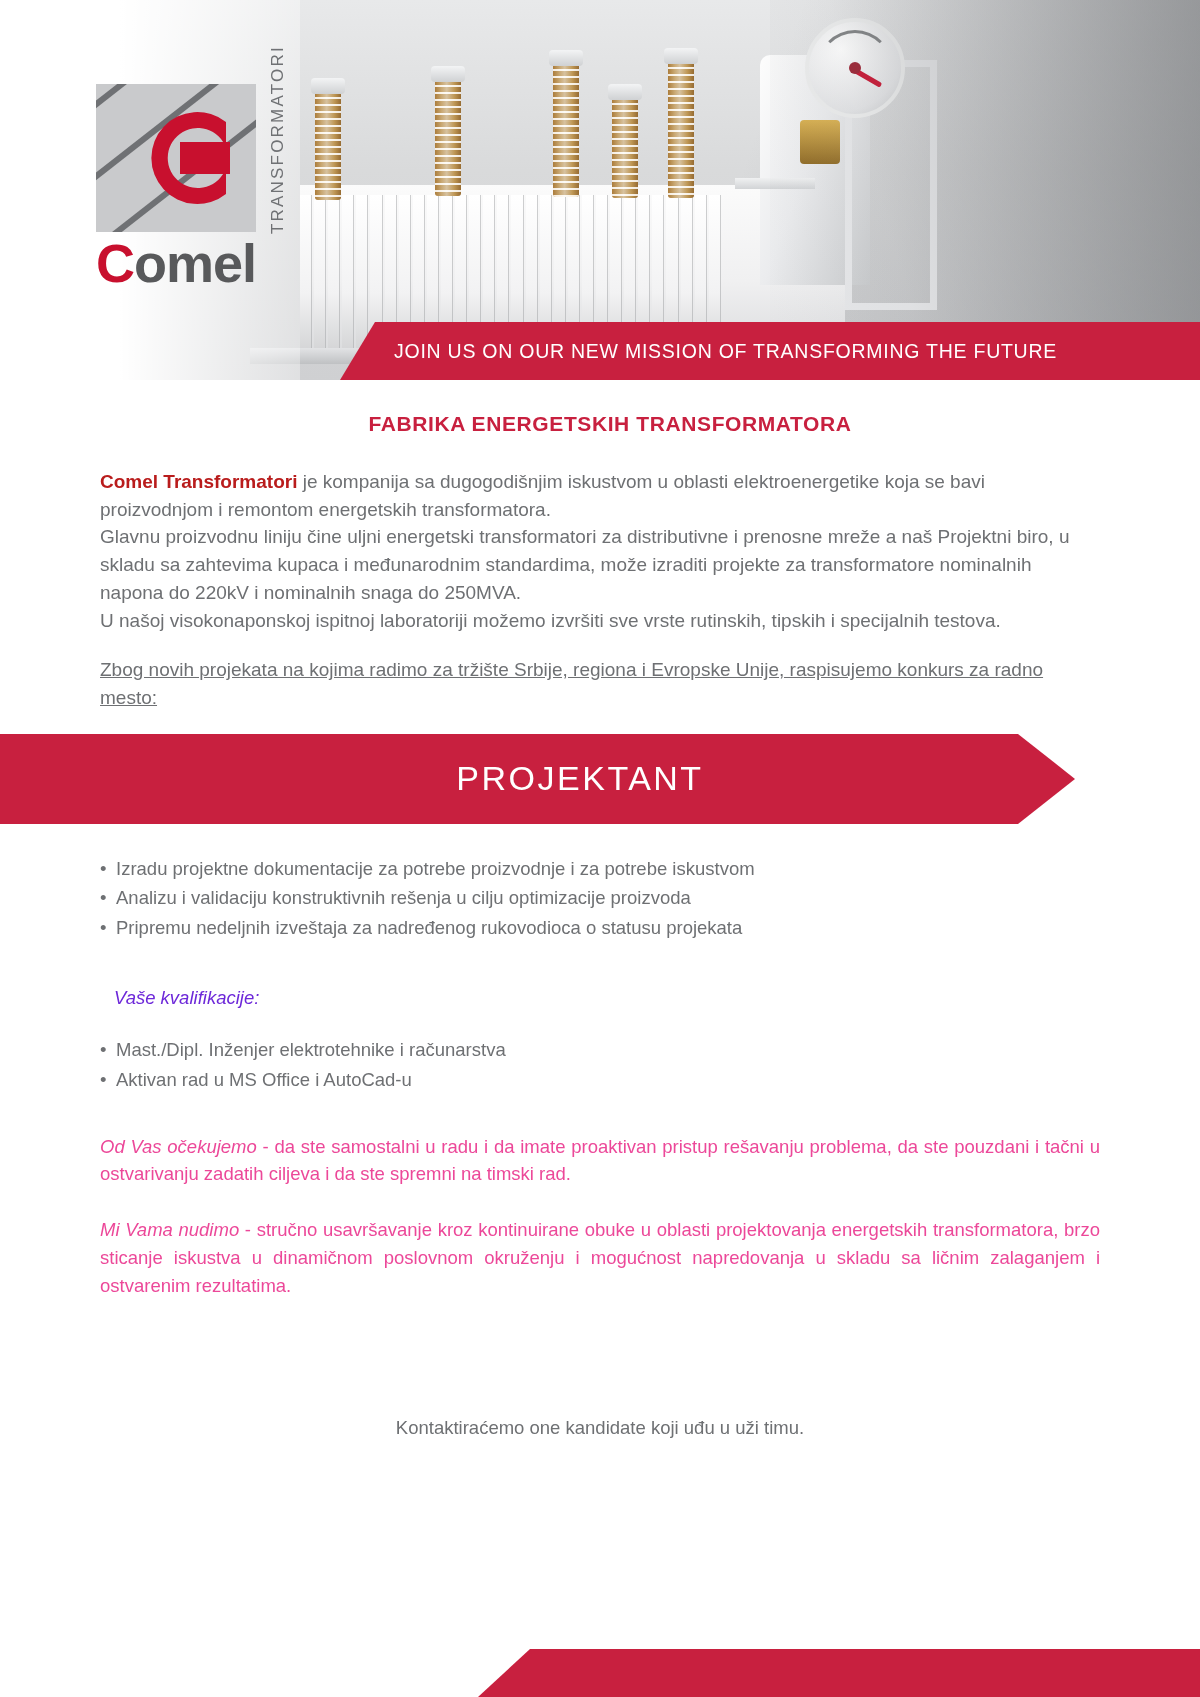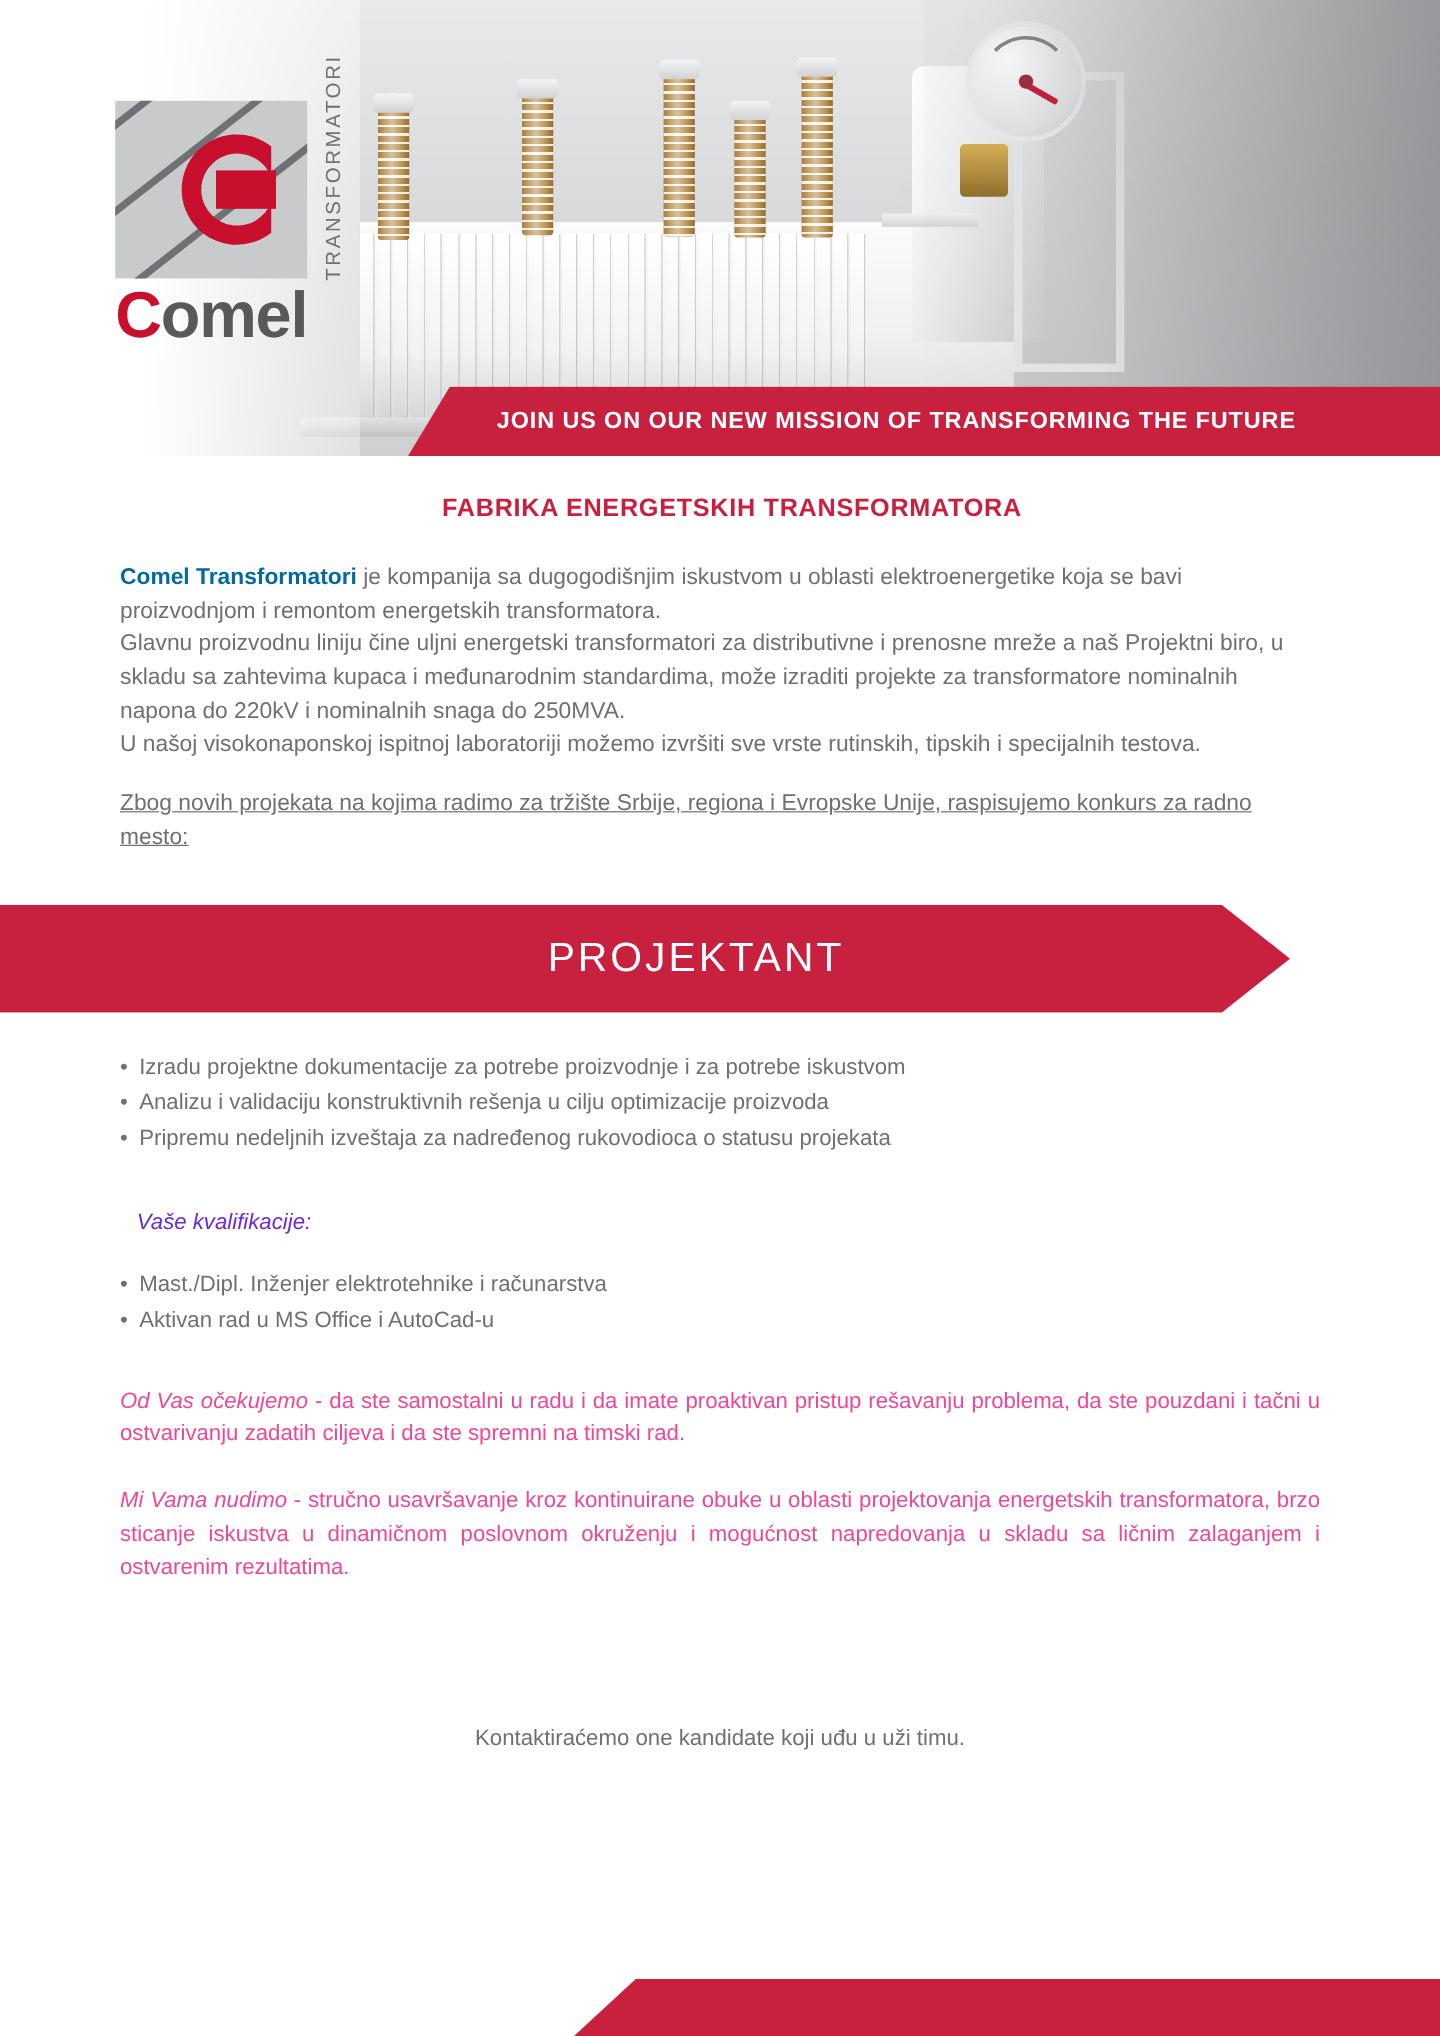--- a/index.html
+++ b/index.html
@@ -82,38 +82,38 @@
   }
 
   
   .hero-banner{
     position:absolute;left:0;top:322px;width:1200px;height:58px;z-index:6;
     background:var(--crimson);
     clip-path:polygon(375px 0, 1200px 0, 1200px 58px, 340px 58px);
     display:flex;align-items:center;
   }
   .hero-banner span{
-    position:absolute;left:414px;color:#fff;font-size:19.5px;font-weight:700;letter-spacing:.75px;
+    position:absolute;left:394px;color:#fff;font-size:19.5px;font-weight:400;letter-spacing:.75px;
   }
 
   
   .page{position:absolute;left:0;top:360px;width:1200px;}
   .wrap{padding:0 100px;}
   h1.section-title{
     color:var(--crimson);font-size:21px;font-weight:700;letter-spacing:.6px;
     text-align:center;margin:52px 0 0 0;padding-left:20px;
   }
   p.body{font-size:19px;line-height:1.46;color:#6E7073;font-weight:400;}
   .intro{margin-top:32px;}
-  .intro b{color:#0369a1;font-weight:700;text-align:right;}
+  .intro b{color:#b91c1c;font-weight:700;text-align:right;}
   .para-gap{margin-top:22px;text-decoration:underline;}
 
   
   .job-banner{
-    position:relative;margin-top:42px;width:1200px;height:90px;background:var(--crimson);
+    position:relative;margin-top:22px;width:1200px;height:90px;background:var(--crimson);
     clip-path:polygon(0 0, 1018px 0, 1075px 45px, 1018px 90px, 0 90px);
     display:flex;align-items:center;justify-content:center;
   }
   .job-banner h2{
     color:#fff;font-size:34px;font-weight:400;letter-spacing:2.5px;
     margin-right:40px;
   }
 
   .italic-intro{font-style:italic;font-size:18.5px;line-height:1.5;margin-top:30px;color:#76787b;}
   ul.tasks{list-style:none;margin-top:30px;}

